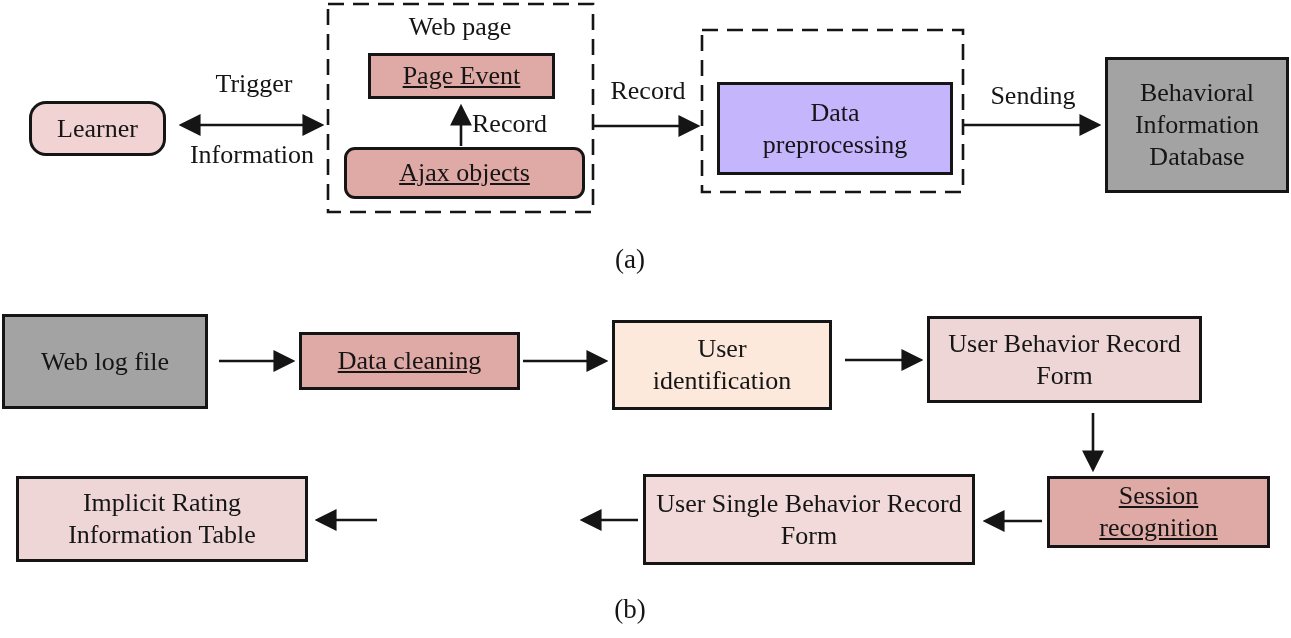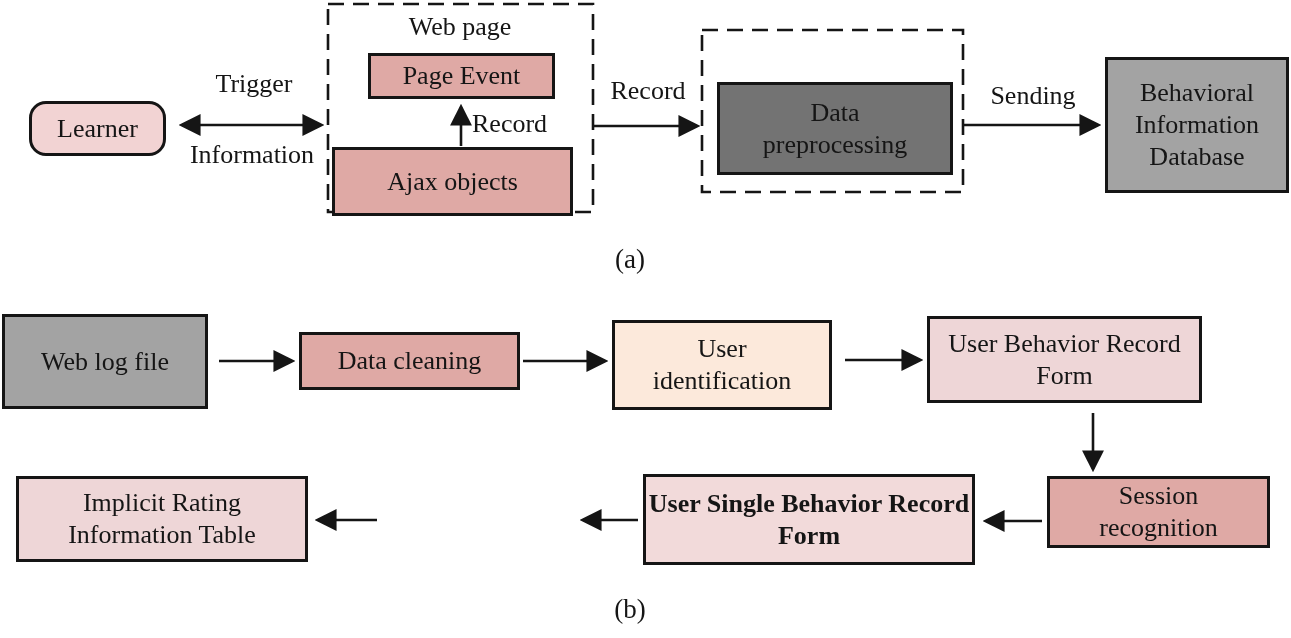--- a/index.html
+++ b/index.html
@@ -15,27 +15,27 @@
   svg.overlay{position:absolute;left:0;top:0;z-index:1;}
   .box{
     position:absolute;
     box-sizing:border-box;
     border:3px solid #151515;
     display:flex;align-items:center;justify-content:center;
     text-align:center;
     font-size:26px;line-height:1.22;
     z-index:2;
   }
-  .bg-rose{background:#dfa9a5;}
+  .bg-rose{background:#dfa9a5;text-decoration:underline;}
   .bg-lightpink{background:#f2d3d3;}
   .bg-palepink{background:#eed6d7;}
-  .bg-softpink{background:#f2dada;font-weight:bold;}
+  .bg-softpink{background:#f2dada;}
   .bg-peach{background:#a3a3a3;text-align:center;}
   .bg-lightpeach{background:#fce9db;}
-  .bg-pinkbeige{background:#737373;}
+  .bg-pinkbeige{background:#c4b5fd;}
   .lbl{
     position:absolute;
     font-size:26px;line-height:1.1;
     white-space:nowrap;
     z-index:3;
   }
   .cx{transform:translateX(-50%);}
   .caption{font-size:27px;}
   .w160{max-width:166px;display:inline-block;}
   .w180{max-width:182px;display:inline-block;}
@@ -79,21 +79,21 @@
   <div class="box bg-lightpink" style="left:29px;top:101px;width:137px;height:55px;border-radius:17px;">Learner</div>
 
   <div class="lbl cx" style="left:254px;top:70px;">Trigger</div>
 
   <div class="lbl cx" style="left:252px;top:141px;">Information</div>
 
   <div class="box bg-rose" style="left:368px;top:53px;width:187px;height:46px;">Page Event</div>
 
   <div class="lbl" style="left:472px;top:110px;">Record</div>
 
-  <div class="box bg-rose" style="left:332px;top:147px;width:241px;height:69px;">Ajax objects</div>
+  <div class="box bg-rose" style="left:344px;top:147px;width:241px;height:52px;border-radius:11px;">Ajax objects</div>
 
   <div class="lbl cx" style="left:648px;top:77px;">Record</div>
 
   <div class="box bg-pinkbeige" style="left:717px;top:82px;width:236px;height:93px;">
     <span class="w160">Data preprocessing</span>
   </div>
 
   <div class="lbl cx" style="left:1033px;top:82px;">Sending</div>
 
   <div class="box bg-peach" style="left:1105px;top:57px;width:184px;height:136px;">Behavioral Information Database</div>

